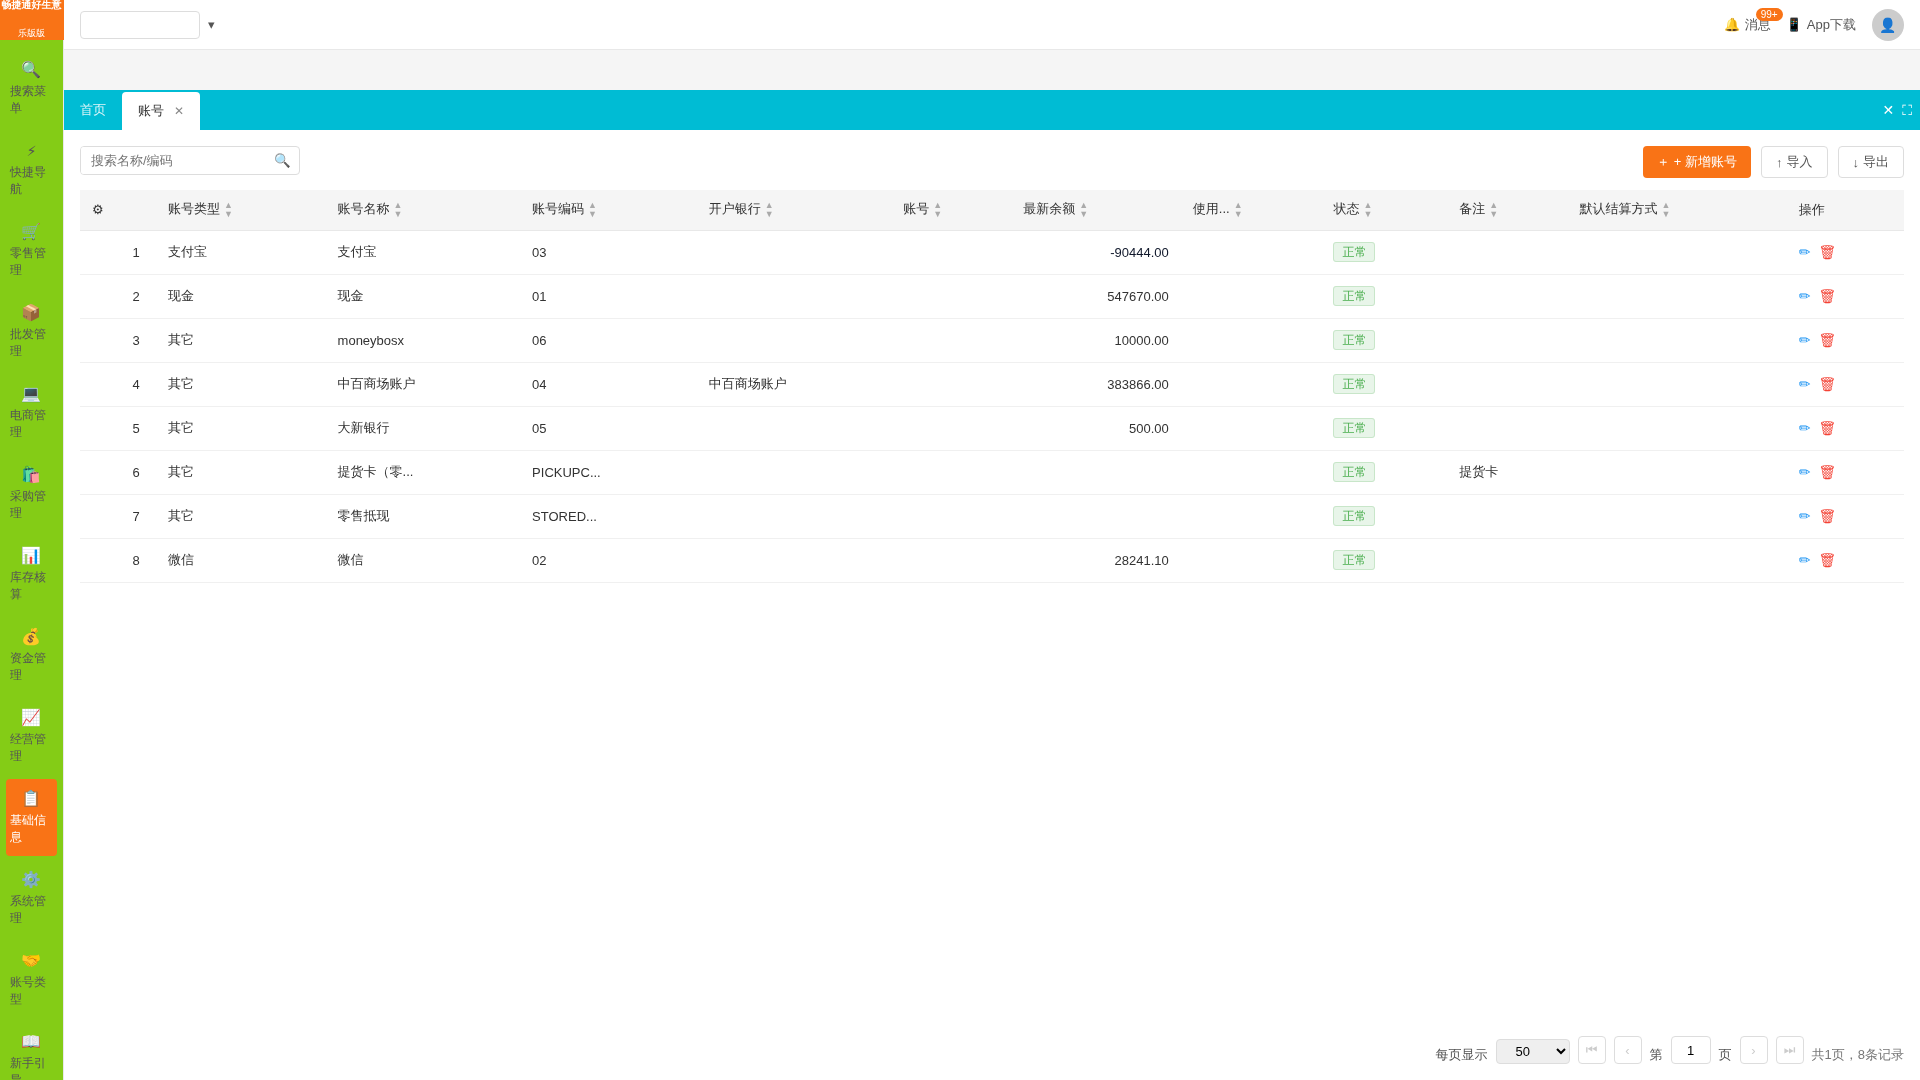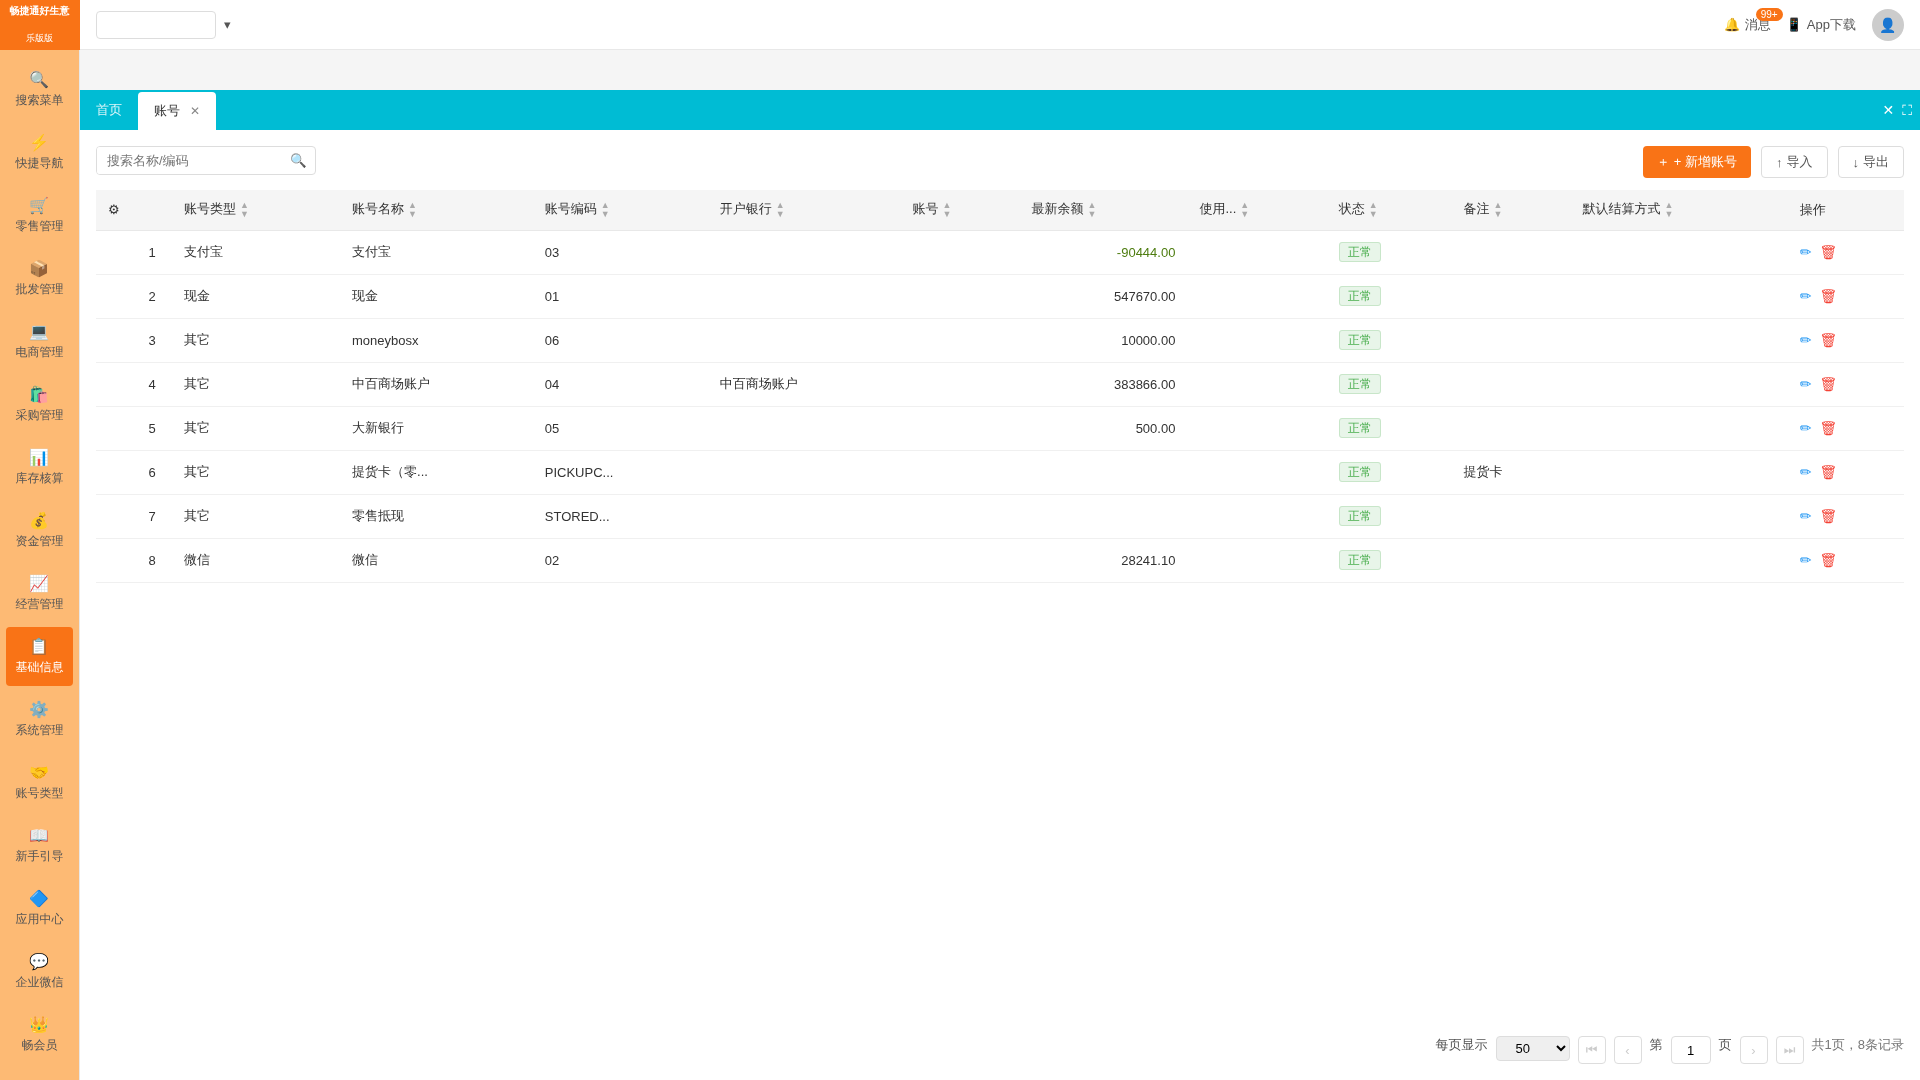--- a/index.html
+++ b/index.html
@@ -1,27 +1,28 @@
 <!DOCTYPE html>
 <html><head>
   <meta charset="utf-8">
   <style>
     * { box-sizing: border-box; margin: 0; padding: 0; }
     body { font-family: 'Microsoft YaHei', Arial, sans-serif; font-size: 13px; background: #f5f5f5; display: flex; height: 1080px; width: 1920px; overflow: hidden; }
 
     
     .sidebar {
-      width: 80px;
-      background: #fdba74;
+      width: 64px;
+      background: #84cc16;
       display: flex;
       flex-direction: column;
       align-items: center;
       border-right: 1px solid #e8e8e8;
       flex-shrink: 0;
       height: 100%;
+      font-family: Liberation Mono, monospace;
     }
     .sidebar-logo {
       width: 80px;
       height: 50px;
       background: #f97316;
       display: flex;
       align-items: center;
       justify-content: center;
       flex-direction: column;
     }
@@ -328,21 +329,21 @@
       color: #f44336;
       cursor: pointer;
       font-size: 14px;
     }
     th.settings-col { width: 36px; }
     th.num-col { width: 40px; }
 
     
     .pagination {
       display: flex;
-      align-items: flex-start;
+      align-items: flex-end;
       justify-content: flex-end;
       padding: 12px 0 0 0;
       gap: 8px;
       font-size: 13px;
       color: #555;
       flex-shrink: 0;
     }
     .page-size-select {
       border: 1px solid #ddd;
       border-radius: 4px;
@@ -567,21 +568,21 @@
         <tbody id="table-body">
 
         <tr>
       <td class="td-center"></td>
       <td class="td-center">1</td>
       <td>支付宝</td>
       <td>支付宝</td>
       <td>03</td>
       <td></td>
       <td></td>
-      <td class="td-num" style="color:#4d7c0f">-90444.00</td>
+      <td class="td-num" style="color:#0f172a">-90444.00</td>
       <td></td>
       <td><span class="status-badge">正常</span></td>
       <td></td>
       <td></td>
       <td>
         <div class="action-btns">
           <span class="action-edit" title="编辑">✏</span>
           <span class="action-delete" title="删除">🗑</span>
         </div>
       </td>

